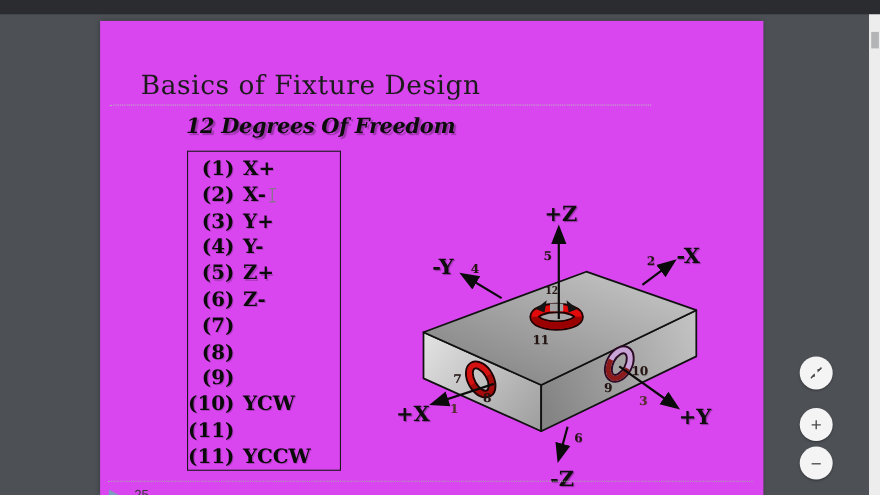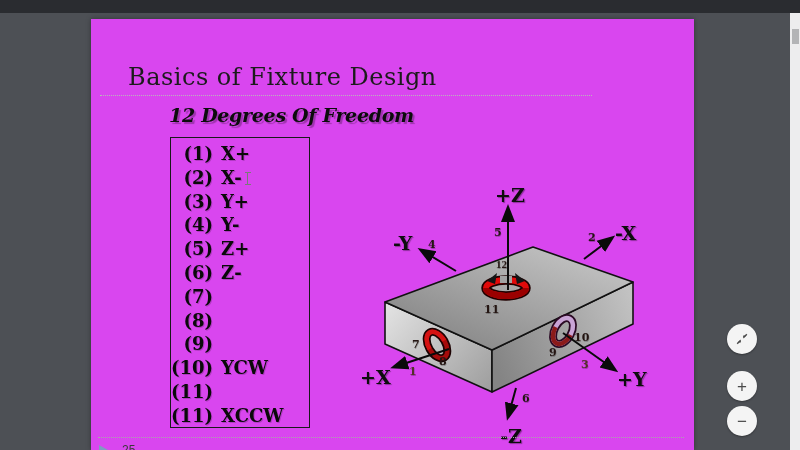--- a/index.html
+++ b/index.html
@@ -116,21 +116,21 @@
     </div>
     <div class="dof-row">
       <span class="dof-num">(10)</span>
       <span class="dof-label">YCW</span>
     </div>
     <div class="dof-row">
       <span class="dof-num">(11)</span>
     </div>
     <div class="dof-row">
       <span class="dof-num">(11)</span>
-      <span class="dof-label">XCCW</span>
+      <span class="dof-label">YCCW</span>
     </div>
   </div>
 
   <svg class="diagram-svg" width="310" height="266" viewBox="356 179 310 266" xmlns="http://www.w3.org/2000/svg">
     <defs>
       <linearGradient id="gradTop" gradientUnits="userSpaceOnUse" x1="533" y1="247" x2="492" y2="350">
         <stop offset="0" stop-color="#bcbcbc"></stop>
           <stop offset="1" stop-color="#8d8d8d"></stop>
       </linearGradient>
       <linearGradient id="gradLeft" gradientUnits="userSpaceOnUse" x1="385" y1="302" x2="492" y2="392">

